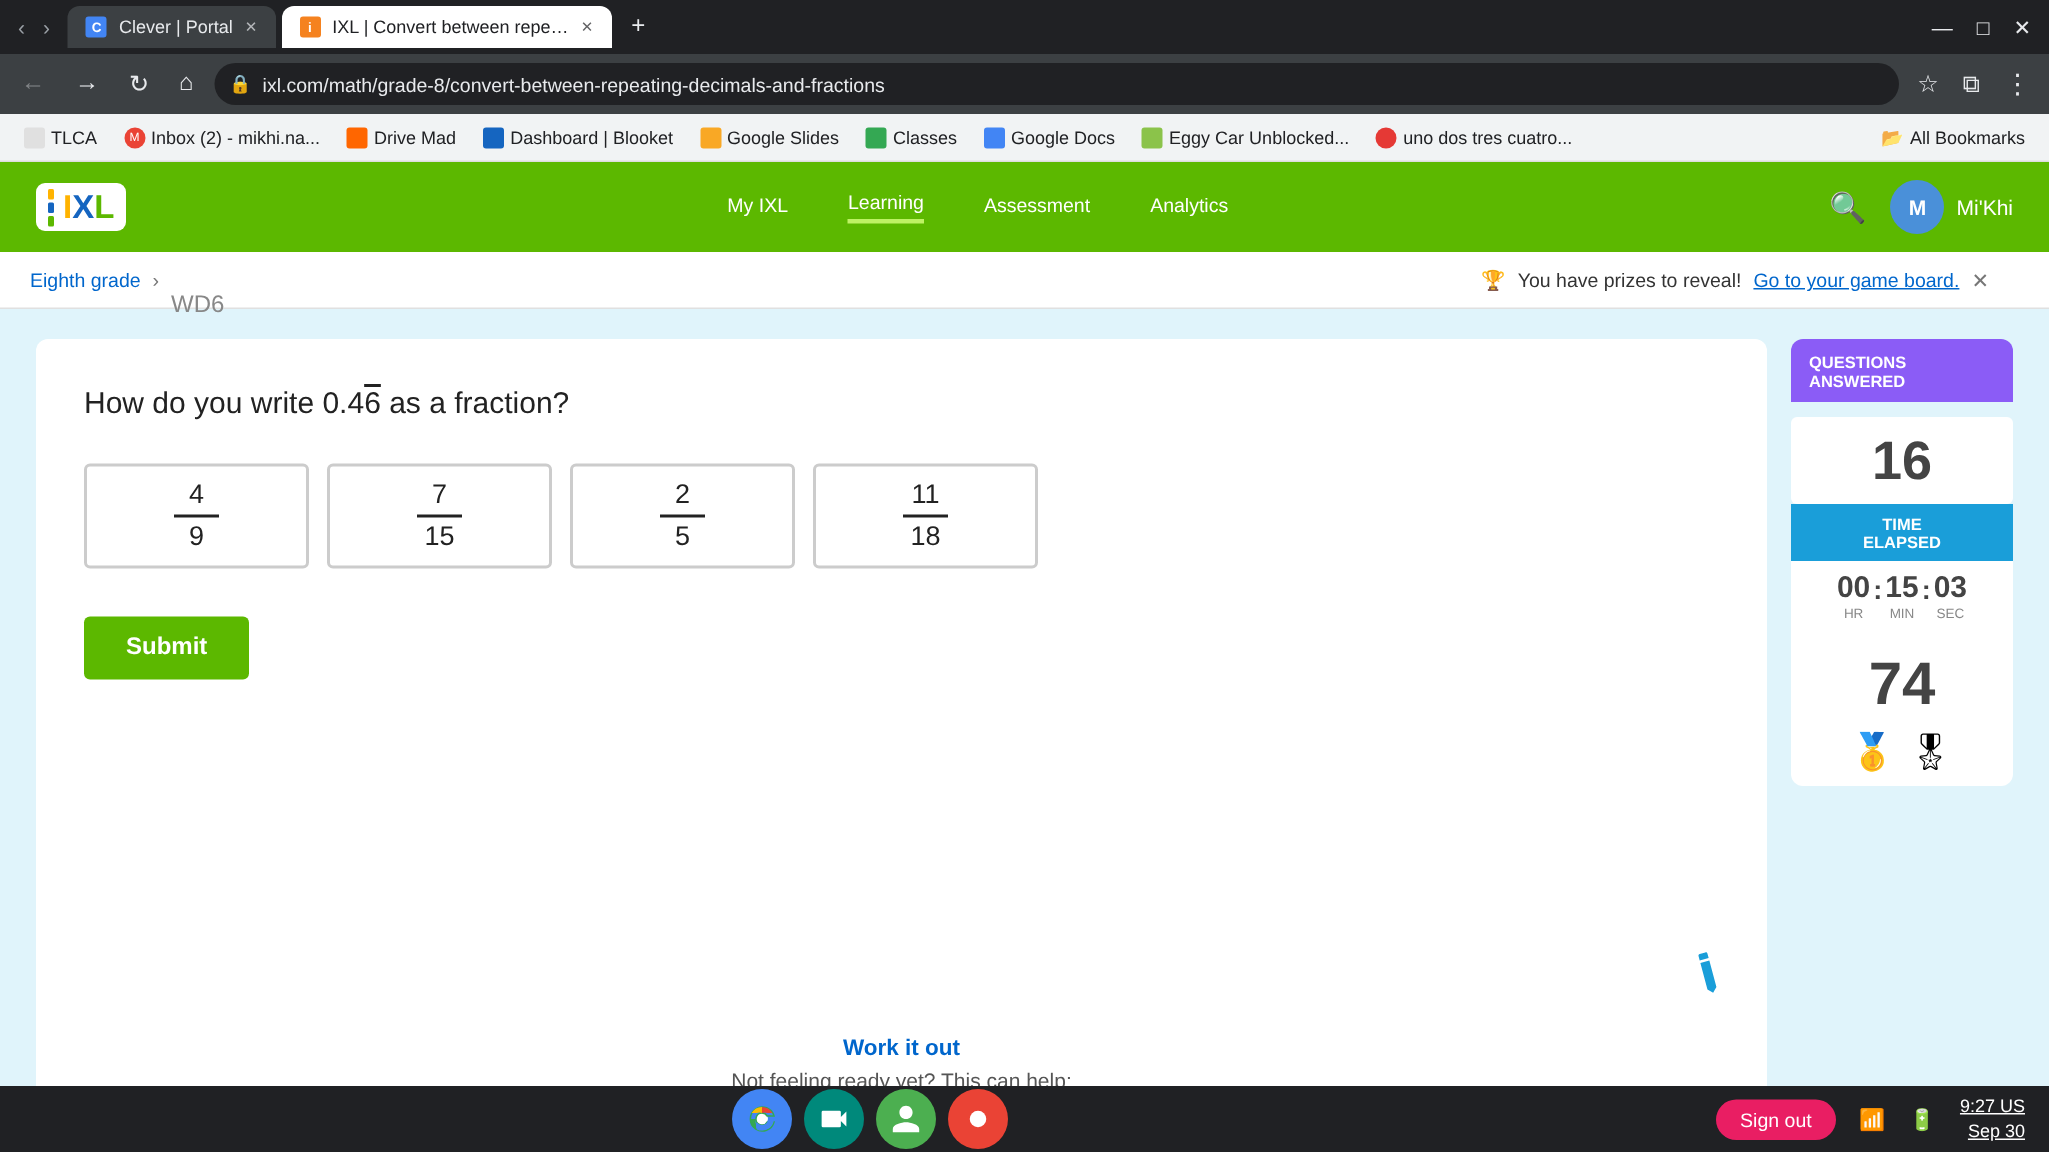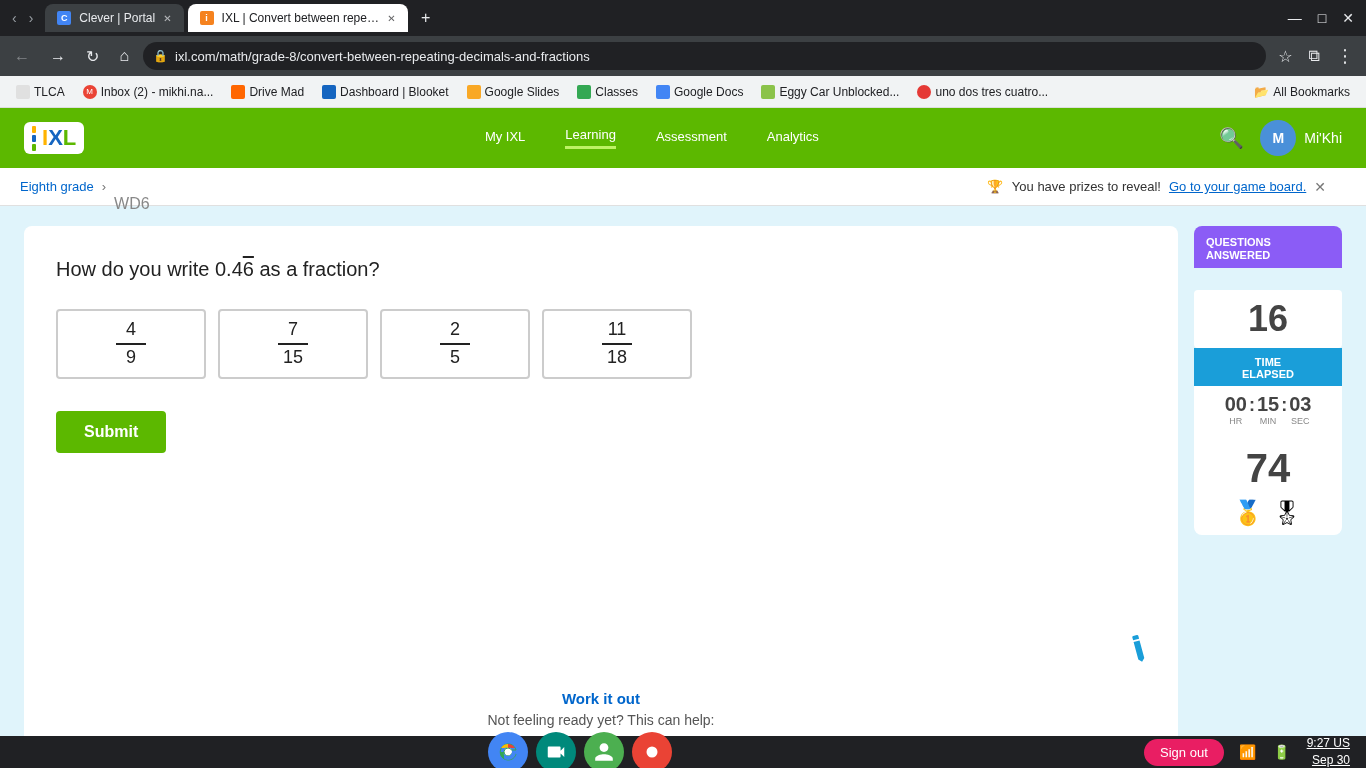--- a/index.html
+++ b/index.html
@@ -68,21 +68,21 @@
     .fraction-line { width: 30px; height: 2px; background: #222; margin: 2px 0; }
     .fraction-den { font-size: 18px; color: #222; line-height: 1.2; }
 
     .submit-btn { background: #5cb800; color: #fff; border: none; border-radius: 4px; padding: 12px 28px; font-size: 16px; font-weight: 600; cursor: pointer; }
 
     
     .side-panel { width: 148px; flex-shrink: 0; display: flex; flex-direction: column; gap: 0; }
 
     .questions-answered-box { background: #8b5cf6; border-radius: 8px 8px 0 0; padding: 10px 12px 6px; }
     .qa-label { color: #fff; font-size: 11px; font-weight: 600; line-height: 1.2; text-transform: uppercase; }
-    .qa-number { background: #fff; border-radius: 4px; margin-top: 22px; padding: 8px 0; text-align: center; }
+    .qa-number { background: #fff; border-radius: 4px; margin-top: 10px; padding: 8px 0; text-align: center; }
     .qa-num-text { font-size: 36px; font-weight: 700; color: #444; }
 
     .time-elapsed-box { background: #1a9ed9; padding: 8px 12px 6px; text-align: center; }
     .te-label { color: #fff; font-size: 11px; font-weight: 600; text-transform: uppercase; }
 
     .timer-display { background: #fff; display: flex; align-items: flex-start; justify-content: center; padding: 8px 4px; gap: 2px; }
     .timer-segment { display: flex; flex-direction: column; align-items: center; }
     .timer-value { font-size: 20px; font-weight: 700; color: #444; line-height: 1; }
     .timer-label { font-size: 9px; color: #888; text-transform: uppercase; margin-top: 2px; }
     .timer-colon { font-size: 18px; font-weight: 700; color: #444; padding-top: 1px; }
@@ -99,21 +99,21 @@
     
     .pencil-container { position: absolute; right: 24px; bottom: 80px; }
     .pencil-btn { background: none; border: none; cursor: pointer; font-size: 28px; color: #1a9ed9; transform: rotate(-30deg); display: inline-block; }
 
     
     .work-it-out { position: absolute; bottom: 20px; left: 50%; transform: translateX(-50%); text-align: center; }
     .work-it-out-link { color: #0066cc; font-size: 15px; font-weight: 600; cursor: pointer; text-decoration: none; }
     .work-it-out-sub { color: #555; font-size: 14px; margin-top: 4px; }
 
     
-    .taskbar { position: fixed; bottom: 0; left: 0; width: 1366px; height: 32px; background: #202124; display: flex; align-items: center; justify-content: space-between; padding: 0 16px; z-index: 100; }
+    .taskbar { position: fixed; bottom: 0; left: 0; width: 1366px; height: 44px; background: #202124; display: flex; align-items: center; justify-content: space-between; padding: 0 16px; z-index: 100; }
     .taskbar-left { display: flex; align-items: center; }
     .taskbar-center { display: flex; align-items: center; gap: 8px; }
     .taskbar-app { width: 40px; height: 40px; border-radius: 50%; display: flex; align-items: center; justify-content: center; cursor: pointer; }
     .taskbar-right { display: flex; align-items: center; gap: 16px; }
     .sign-out-btn { background: #e91e63; color: #fff; border: none; border-radius: 20px; padding: 6px 16px; font-size: 13px; font-weight: 500; cursor: pointer; }
     .taskbar-date { color: #fff; font-size: 12px; text-align: right; text-decoration: underline; }
     .taskbar-date div { line-height: 1.4; }
     .wifi-icon { color: #fff; font-size: 14px; }
     .battery-icon { color: #fff; font-size: 14px; }
 

